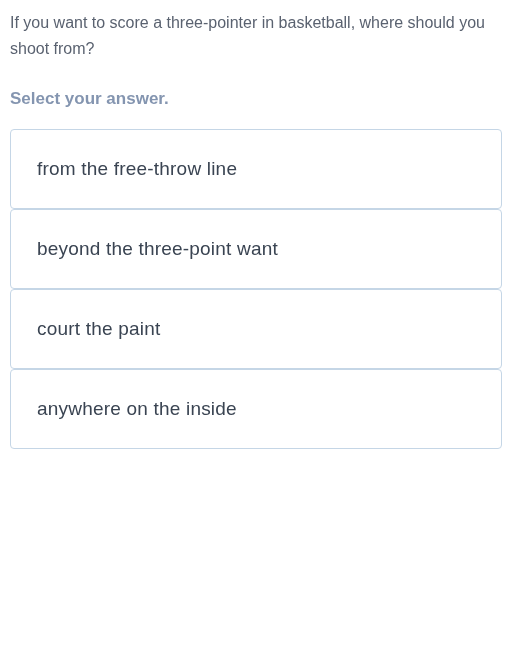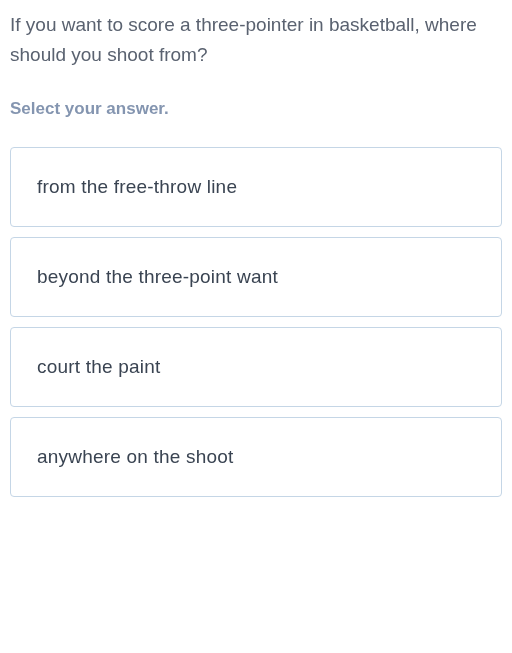--- a/index.html
+++ b/index.html
@@ -8,36 +8,35 @@
       box-sizing: border-box;
     }
     body {
       font-family: 'Segoe UI', Tahoma, Geneva, Verdana, sans-serif;
       padding: 10px;
       width: 512px;
       background: #fff;
     }
     .question-text {
       color: #5a6270;
-      font-size: 19px;
+      font-size: 16px;
       line-height: 1.6;
       margin-bottom: 28px;
       font-weight: 400;
     }
     .instruction-text {
       color: #8495b0;
       font-size: 17px;
       font-weight: 700;
-      margin-bottom: 28px;
+      margin-bottom: 20px;
     }
     .answer-option {
       border: 1px solid #c5d6e6;
       border-radius: 4px;
       padding: 28px 26px;
-      margin-bottom: 10px;
       cursor: pointer;
       background: #fff;
     }
     .answer-text {
       color: #3a4452;
       font-size: 19px;
       font-weight: 400;
       letter-spacing: 0.2px;
     }
   </style>
@@ -54,14 +53,14 @@
 
 <div class="answer-option">
   <span class="answer-text">beyond the three-point want</span>
 </div>
 
 <div class="answer-option">
   <span class="answer-text">court the paint</span>
 </div>
 
 <div class="answer-option">
-  <span class="answer-text">anywhere on the shoot</span>
+  <span class="answer-text">anywhere on the inside</span>
 </div>
 
 </body></html>

